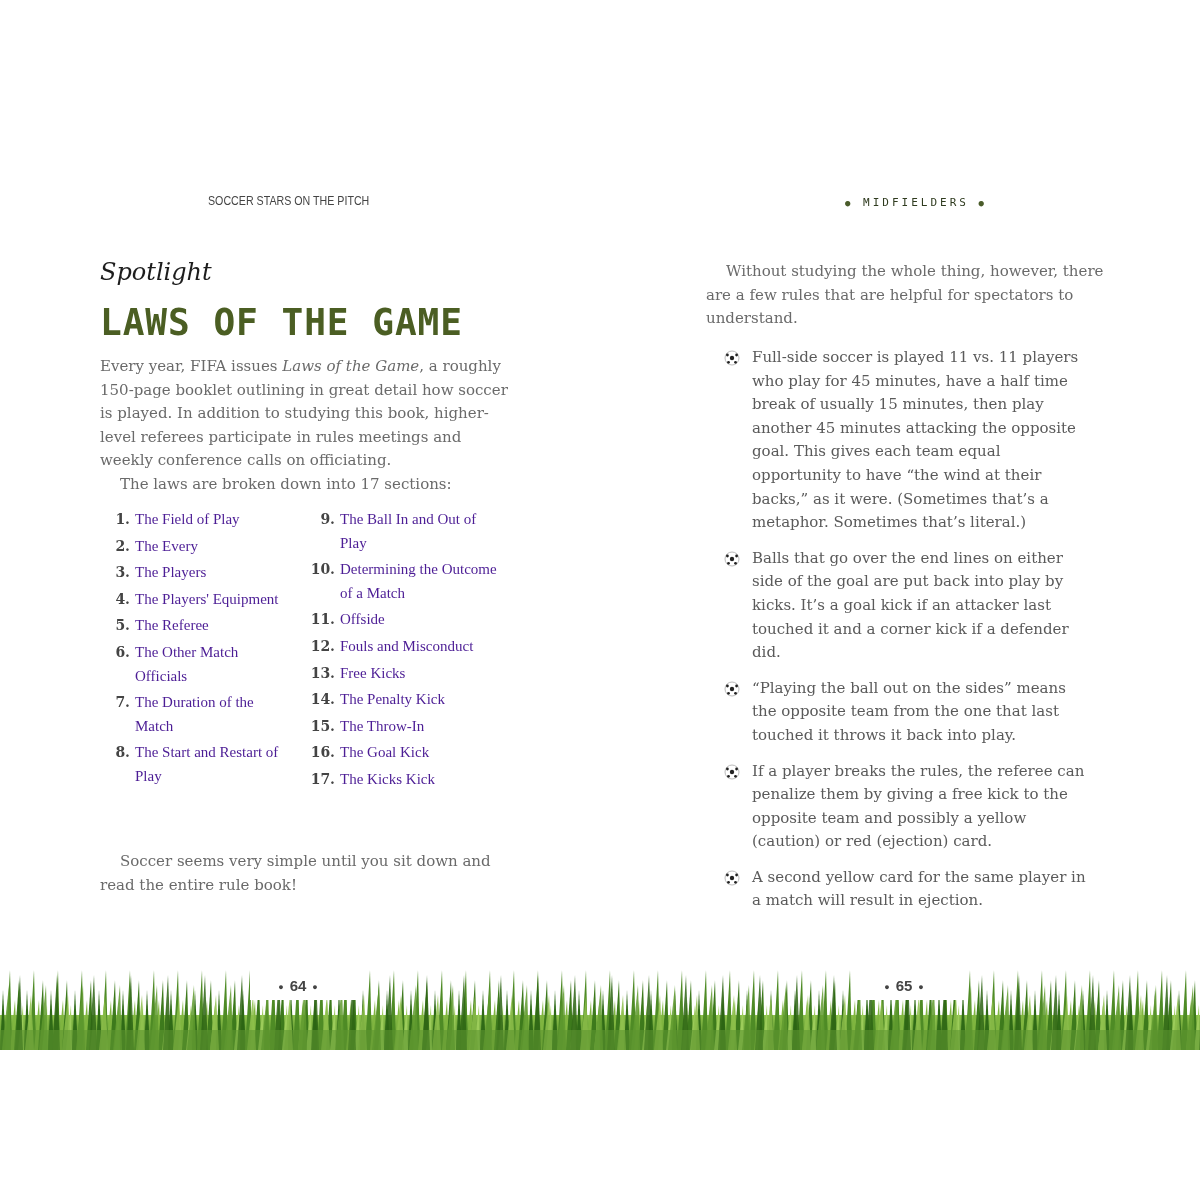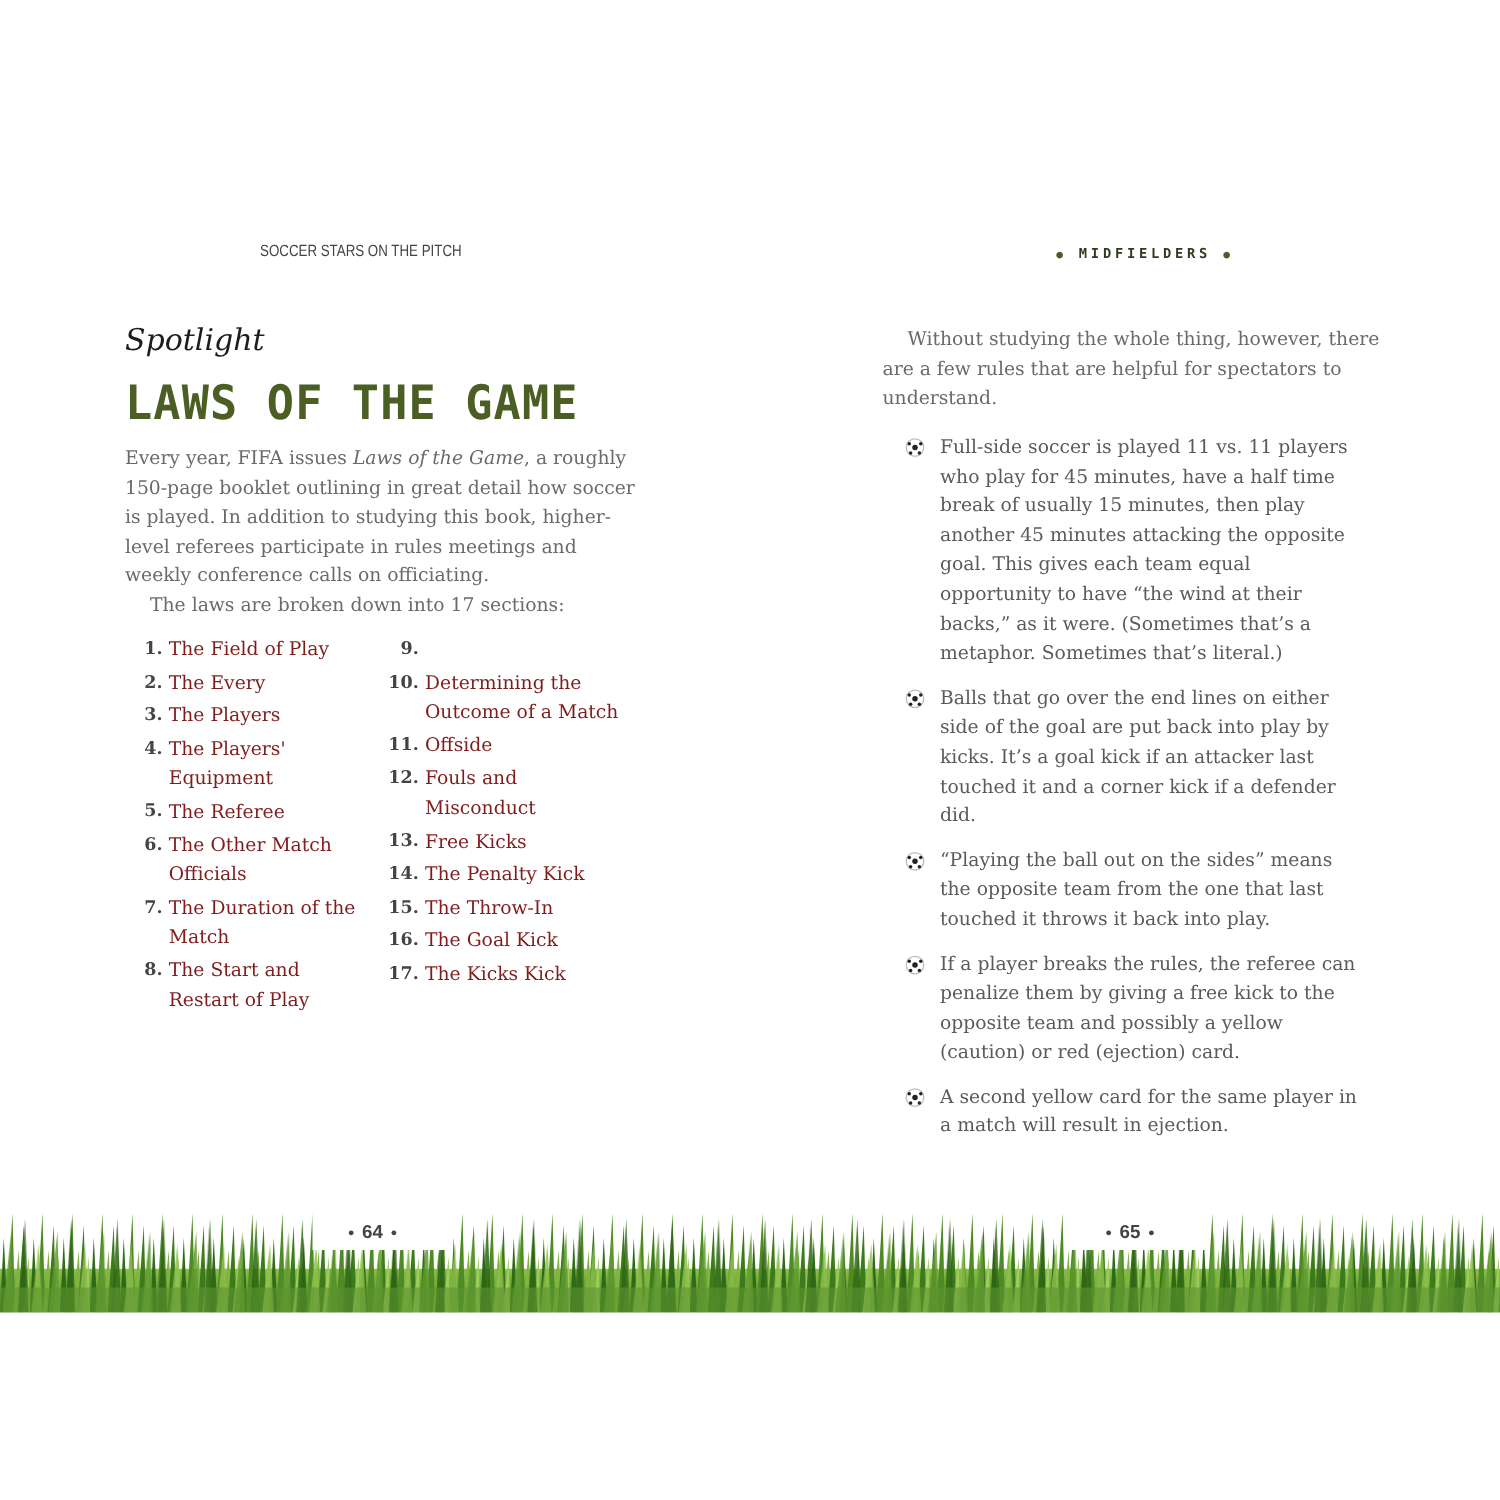--- a/index.html
+++ b/index.html
@@ -11,21 +11,21 @@
     .page.left { left: 0; }
     .page.right { left: 600px; }
 
     .running-head-left {
       position: absolute; left: 208px; top: 193px;
       font-family: "Liberation Sans", sans-serif; font-size: 13px; letter-spacing: 0px;
       color: #444; transform: scaleX(0.82); transform-origin: left top; font-weight: normal;
     }
     .running-head-right {
       position: absolute; left: 236px; top: 196px; width: 160px; text-align: center;
-      font-family: "DejaVu Sans Mono", monospace; font-size: 11px; font-weight: bold;
+      font-family: "DejaVu Sans Mono", monospace; font-size: 11px; font-weight: normal;
       letter-spacing: 3px; color: #2f3b1f;
     }
     .running-head-right .dot { color: #4a5c2a; font-size: 9px; }
 
     .spotlight {
       position: absolute; left: 100px; top: 258px;
       font-family: "DejaVu Serif", serif; font-style: italic; font-size: 24px; color: #1d1d1d;
     }
     .headline {
       position: absolute; left: 100px; top: 300px;
@@ -42,21 +42,21 @@
     .intro em { font-style: italic; }
 
     .laws-col { position: absolute; top: 508px; list-style: none; margin: 0; padding: 0; }
     .laws-col.c1 { left: 100px; width: 190px; }
     .laws-col.c2 { left: 305px; width: 200px; }
     .law-item { display: flex; margin-bottom: 3px; }
     .law-num {
       width: 30px; text-align: right; padding-right: 5px; flex: none;
       font-weight: bold; color: #444; font-size: 14px;
     }
-    .law-label { color: #7f1d1d; }
+    .law-label { color: #4c1d95; font-family: Liberation Serif, serif; }
 
     .outro { position: absolute; left: 100px; top: 850px; width: 410px; margin: 0; text-indent: 20px; }
 
     .r-intro { position: absolute; left: 106px; top: 260px; width: 400px; margin: 0; text-indent: 20px; }
 
     .bullets { position: absolute; left: 124px; top: 346px; width: 370px; list-style: none; margin: 0; padding: 0; }
     .bullet { position: relative; padding-left: 28px; margin-bottom: 12px; color: #5a5a5a; }
     .ball-icon {
       position: absolute; left: 0; top: 4px; width: 16px; height: 16px;
     }
@@ -117,20 +117,21 @@
       </li>
     <li class="law-item">
         <span class="law-num">8.</span>
         <span class="law-label">The Start and Restart of Play</span>
       </li>
   </ol>
 
   <ol class="laws-col c2 body-text">
     <li class="law-item">
         <span class="law-num">9.</span>
+        <span class="law-label">The Ball In and Out of Play</span>
       </li>
     <li class="law-item">
         <span class="law-num">10.</span>
         <span class="law-label">Determining the Outcome of a Match</span>
       </li>
     <li class="law-item">
         <span class="law-num">11.</span>
         <span class="law-label">Offside</span>
       </li>
     <li class="law-item">
@@ -152,20 +153,21 @@
     <li class="law-item">
         <span class="law-num">16.</span>
         <span class="law-label">The Goal Kick</span>
       </li>
     <li class="law-item">
         <span class="law-num">17.</span>
         <span class="law-label">The Kicks Kick</span>
       </li>
   </ol>
 
+  <p class="outro body-text">Soccer seems very simple until you sit down and read the entire rule book!</p>
 </div>
 
 <div class="page right">
   <div class="running-head-right">
     <span class="dot">●</span>
     <span>MIDFIELDERS</span>
     <span class="dot">●</span>
   </div>
 
   <p class="r-intro body-text">Without studying the whole thing, however, there are a few rules that are helpful for spectators to understand.</p>

